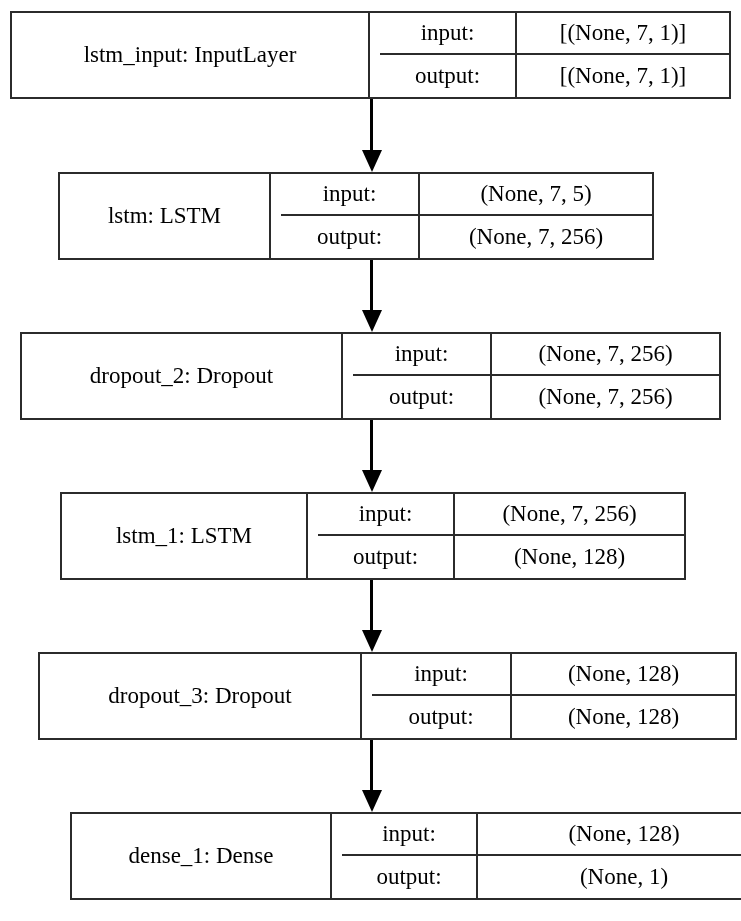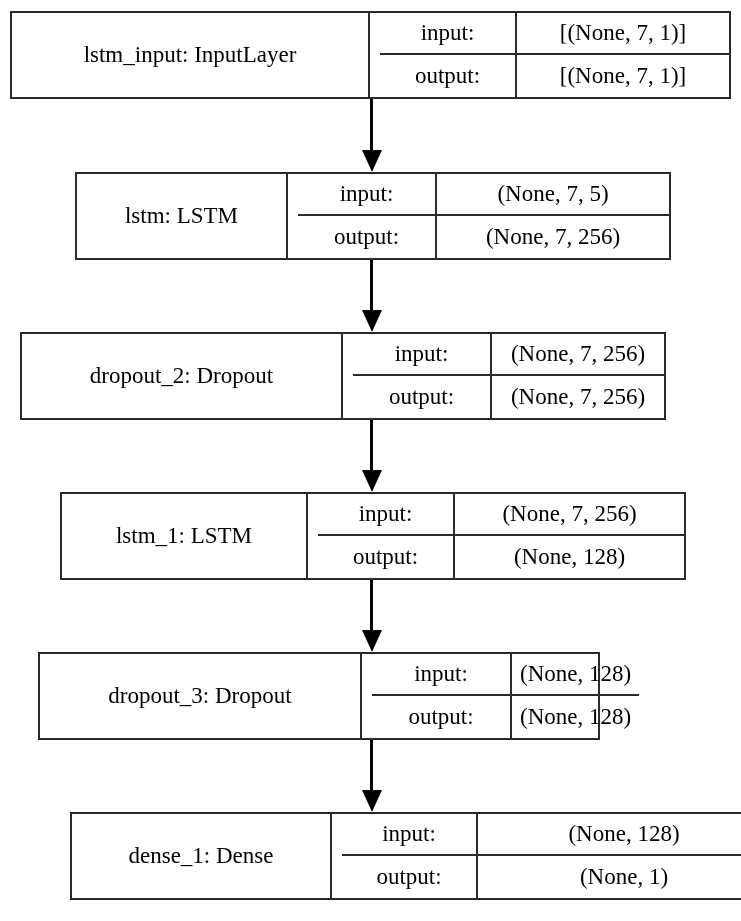--- a/index.html
+++ b/index.html
@@ -140,34 +140,34 @@
         <div class="io-row first">
           <div class="io-label" style="width: 137px; flex: 0 0 137px;">input:</div>
           <div class="io-value">[(None, 7, 1)]</div>
         </div>
         <div class="io-row">
           <div class="io-label" style="width: 137px; flex: 0 0 137px;">output:</div>
           <div class="io-value">[(None, 7, 1)]</div>
         </div>
       </div>
     </div>
-    <div class="node" style="left: 75px; top: 172px; width: 596px; height: 88px;">
+    <div class="node" style="left: 58px; top: 172px; width: 596px; height: 88px;">
       <div class="node-name" style="width: 211px; flex: 0 0 211px;">lstm: LSTM</div>
       <div class="node-io">
         <div class="io-row first">
           <div class="io-label" style="width: 139px; flex: 0 0 139px;">input:</div>
           <div class="io-value">(None, 7, 5)</div>
         </div>
         <div class="io-row">
           <div class="io-label" style="width: 139px; flex: 0 0 139px;">output:</div>
           <div class="io-value">(None, 7, 256)</div>
         </div>
       </div>
     </div>
-    <div class="node" style="left: 20px; top: 332px; width: 646px; height: 88px;">
+    <div class="node" style="left: 20px; top: 332px; width: 701px; height: 88px;">
       <div class="node-name" style="width: 321px; flex: 0 0 321px;">dropout_2: Dropout</div>
       <div class="node-io">
         <div class="io-row first">
           <div class="io-label" style="width: 139px; flex: 0 0 139px;">input:</div>
           <div class="io-value">(None, 7, 256)</div>
         </div>
         <div class="io-row">
           <div class="io-label" style="width: 139px; flex: 0 0 139px;">output:</div>
           <div class="io-value">(None, 7, 256)</div>
         </div>
@@ -179,21 +179,21 @@
         <div class="io-row first">
           <div class="io-label" style="width: 137px; flex: 0 0 137px;">input:</div>
           <div class="io-value">(None, 7, 256)</div>
         </div>
         <div class="io-row">
           <div class="io-label" style="width: 137px; flex: 0 0 137px;">output:</div>
           <div class="io-value">(None, 128)</div>
         </div>
       </div>
     </div>
-    <div class="node" style="left: 38px; top: 652px; width: 562px; height: 88px;">
+    <div class="node" style="left: 38px; top: 652px; width: 699px; height: 88px;">
       <div class="node-name" style="width: 322px; flex: 0 0 322px;">dropout_3: Dropout</div>
       <div class="node-io">
         <div class="io-row first">
           <div class="io-label" style="width: 140px; flex: 0 0 140px;">input:</div>
           <div class="io-value">(None, 128)</div>
         </div>
         <div class="io-row">
           <div class="io-label" style="width: 140px; flex: 0 0 140px;">output:</div>
           <div class="io-value">(None, 128)</div>
         </div>

